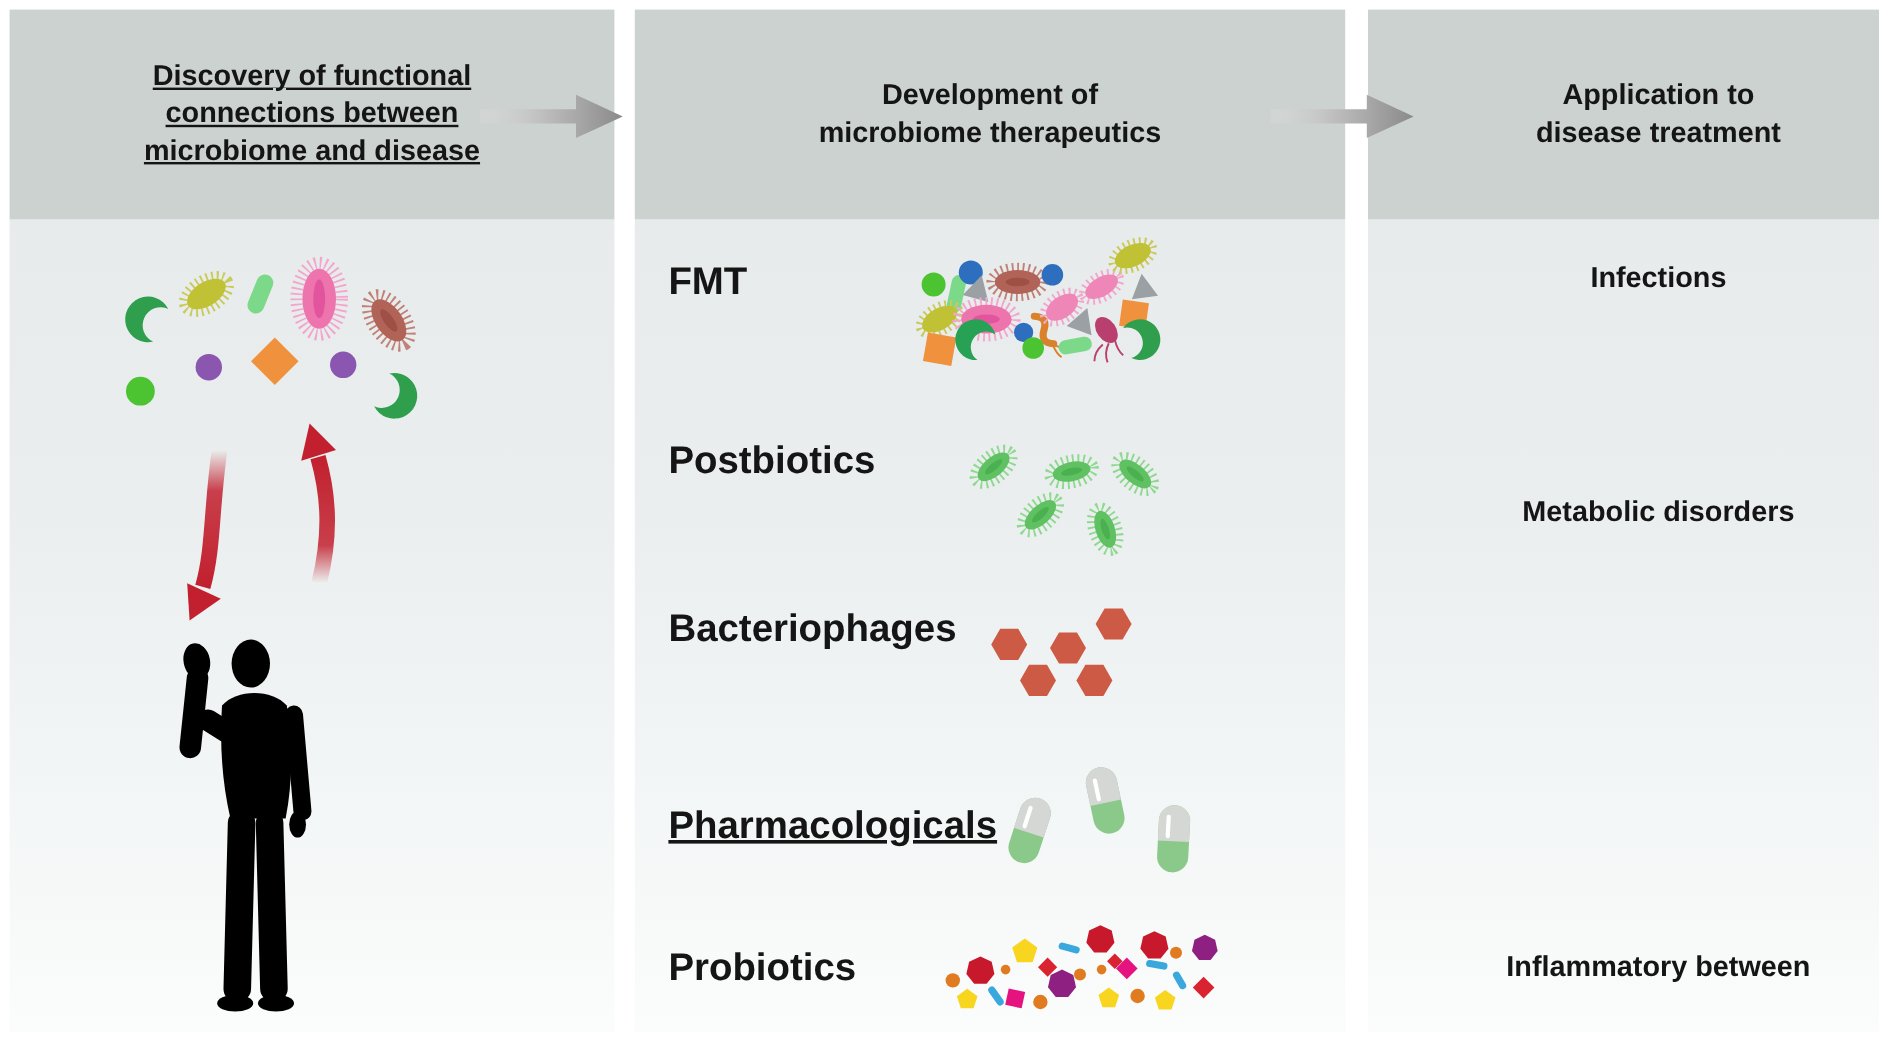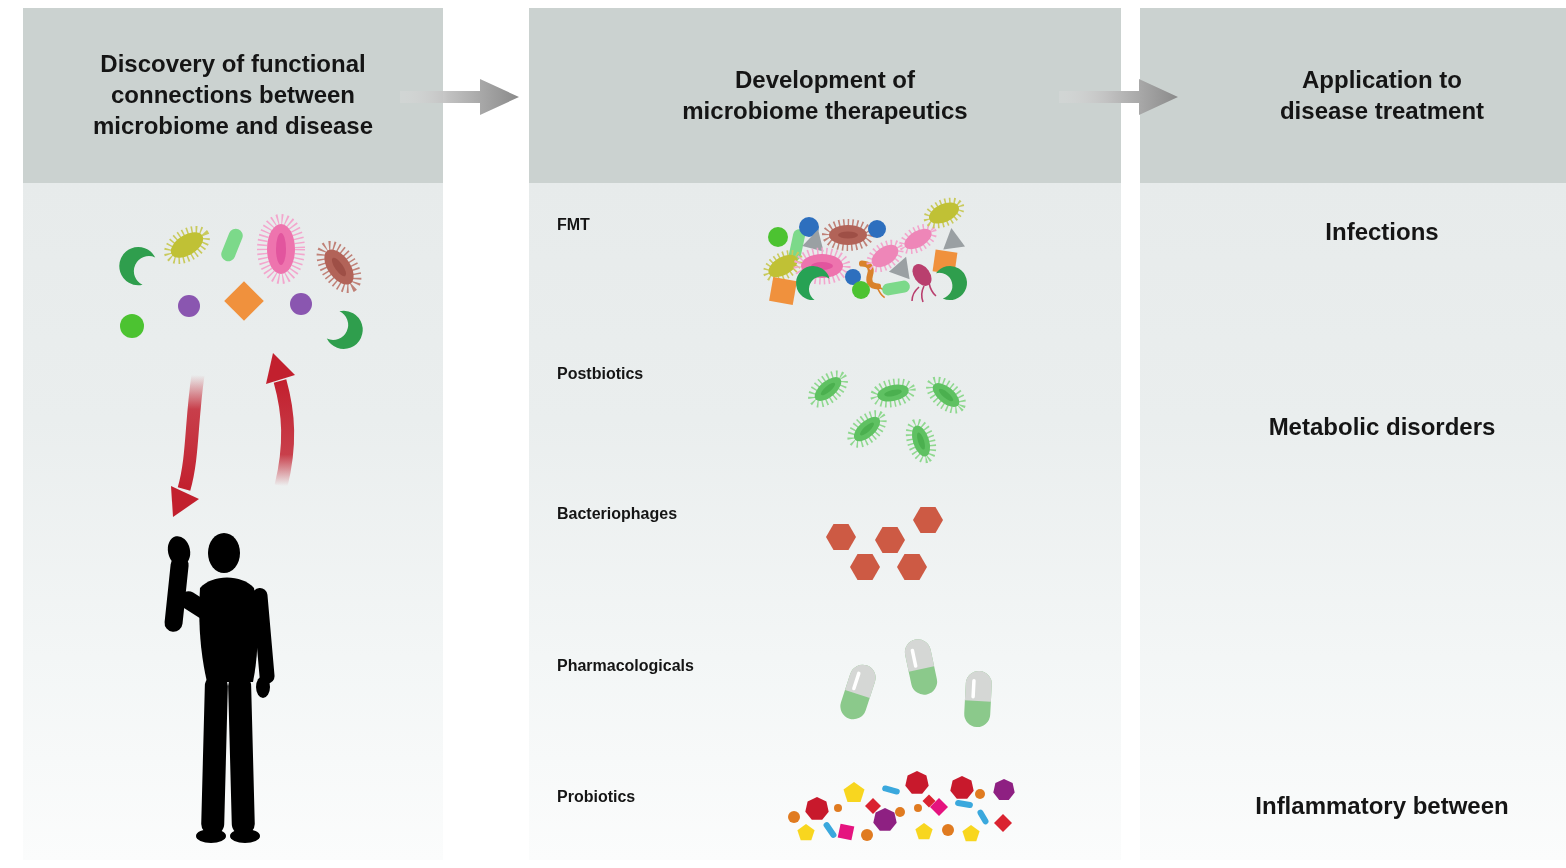--- a/index.html
+++ b/index.html
@@ -5,30 +5,30 @@
   html,body{margin:0;padding:0;background:#ffffff;}
   .canvas{position:relative;width:1566px;height:868px;background:#ffffff;overflow:hidden;
           font-family:"Liberation Sans",sans-serif;color:#141414;}
   .panel{position:absolute;top:8px;height:852px;}
   .phead{height:175px;background:#cbd2d0;display:flex;align-items:center;justify-content:center;}
   .phead h2{margin:0;font-size:24px;line-height:1.28;font-weight:bold;text-align:center;
             white-space:pre-line;color:#151515;}
   .pbody{position:relative;height:677px;
          background:linear-gradient(180deg,#e7ebeb 0%,#eaeeee 35%,#f3f6f6 70%,#fbfcfc 100%);}
   .art{position:absolute;left:0;top:0;}
-  .rowlabel{position:absolute;left:28px;font-size:16px;font-weight:bold;color:#151515;}
+  .rowlabel{position:absolute;left:28px;font-size:32px;font-weight:bold;color:#151515;}
   .appitem{position:absolute;left:0;right:0;text-align:center;font-size:24px;font-weight:bold;color:#151515;}
   .flow{position:absolute;z-index:5;}
 </style>
 </head>
 <body>
 
 <div class="canvas">
 
-  <section class="panel" style="left:23px;width:420px;">
+  <section class="panel" style="left:8px;width:504px;text-decoration:underline;">
     <header class="phead">
       <h2>Discovery of functional
 connections between
 microbiome and disease</h2>
     </header>
     <div class="pbody">
       <svg class="art" width="420" height="677" viewBox="0 0 420 677">
         <defs>
           <linearGradient id="fadeDown" x1="0" y1="0" x2="0" y2="1">
             <stop offset="0" stop-color="#c2202e" stop-opacity="0"></stop>
@@ -103,21 +103,21 @@
   <section class="panel" style="left:488px;width:592px;margin-left:41px;">
     <header class="phead">
       <h2>Development of
 microbiome therapeutics</h2>
     </header>
     <div class="pbody">
 
       <div class="rowlabel" style="top:33px;">FMT</div>
       <div class="rowlabel" style="top:182px;">Postbiotics</div>
       <div class="rowlabel" style="top:322px;">Bacteriophages</div>
-      <div class="rowlabel" style="top:474px;">Pharmacologicals</div>
+      <div class="rowlabel" style="top:486px;text-decoration:underline;">Pharmacologicals</div>
       <div class="rowlabel" style="top:605px;">Probiotics</div>
 
       <svg class="art" width="592" height="677" viewBox="0 0 592 677">
 
         <g>
           <circle cx="249" cy="54" r="10" fill="#4cc331"></circle>
           <g transform="translate(268,62) rotate(12)">
               <rect x="-6" y="-16" width="12" height="32" rx="6" fill="#7cd98a"></rect>
             </g>
           <circle cx="280" cy="44" r="10" fill="#2d6fbe"></circle>

